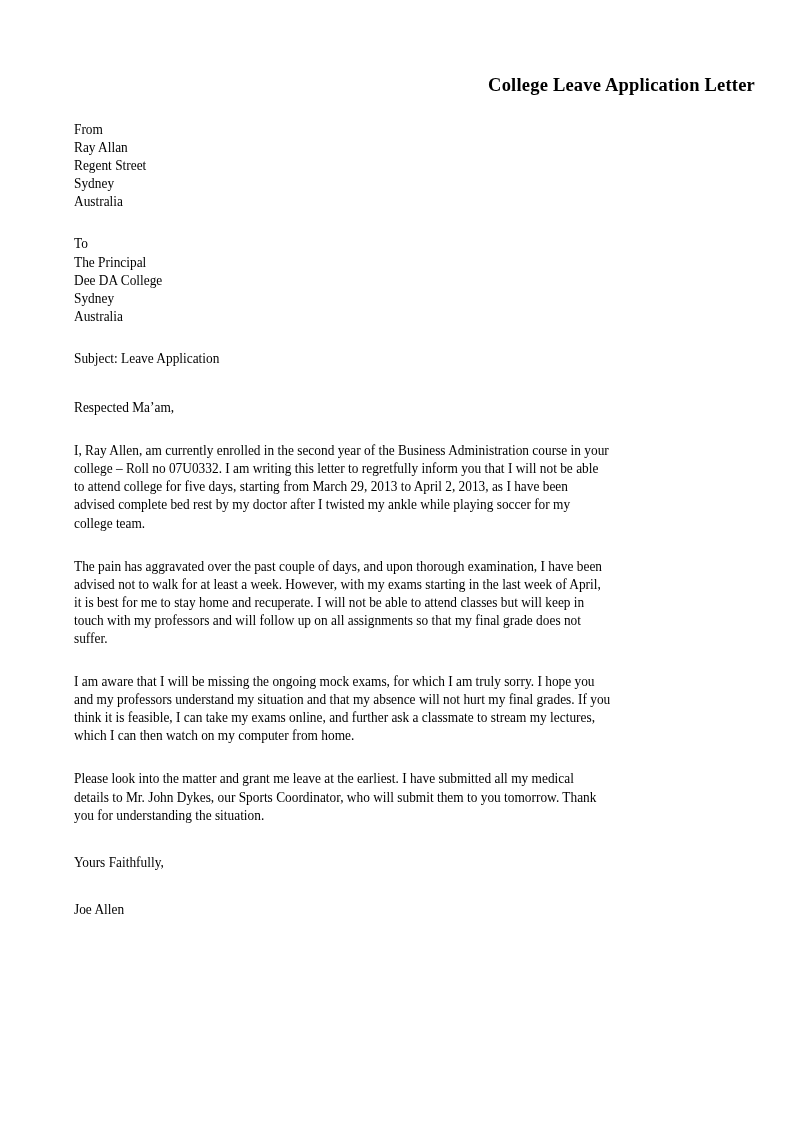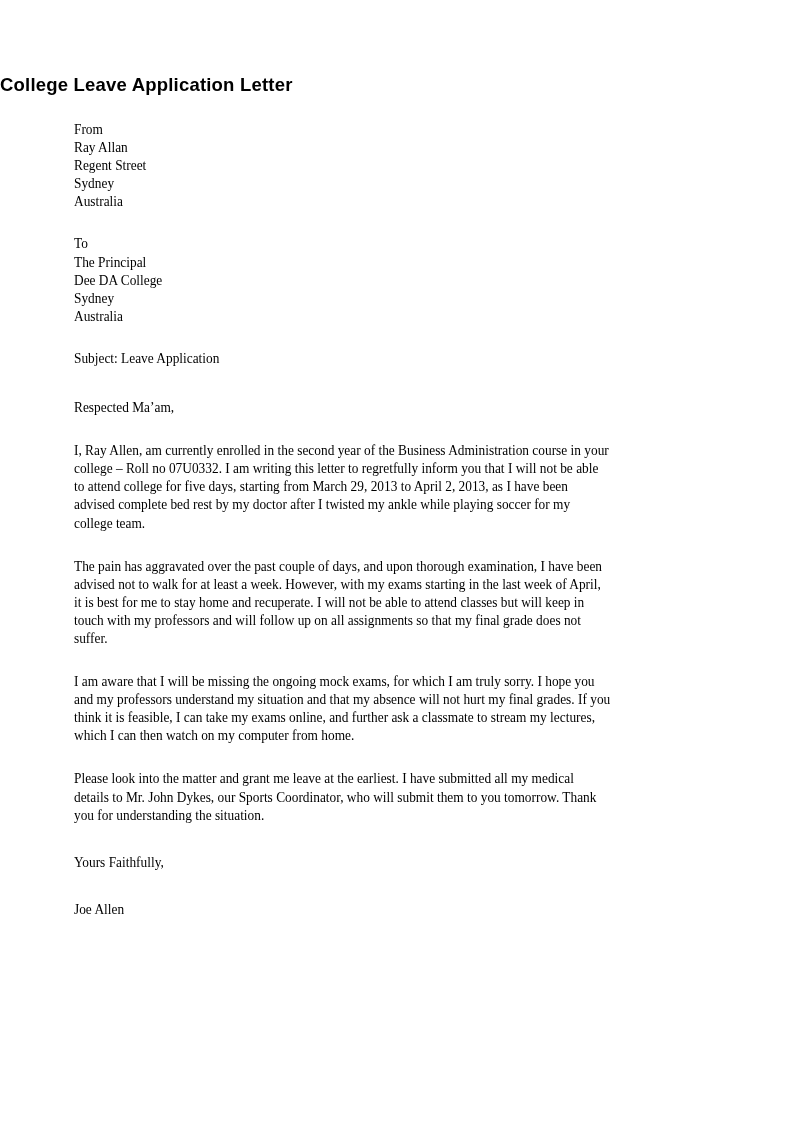--- a/index.html
+++ b/index.html
@@ -20,22 +20,22 @@
     margin: 0 auto;
     background: #ffffff;
     overflow: hidden;
     box-sizing: border-box;
   }
   .doc-title {
     position: absolute;
     left: 0;
     top: 74px;
     width: 755px;
-    text-align: left;
-    font-family: Liberation Sans, sans-serif;
+    text-align: right;
+    font-family: Liberation Serif, serif;
     font-weight: bold;
     font-size: 18.5px;
     letter-spacing: 0.2px;
     line-height: 1.2;
   }
   .body-area {
     position: absolute;
     left: 74px;
     top: 120px;
     width: 640px;

